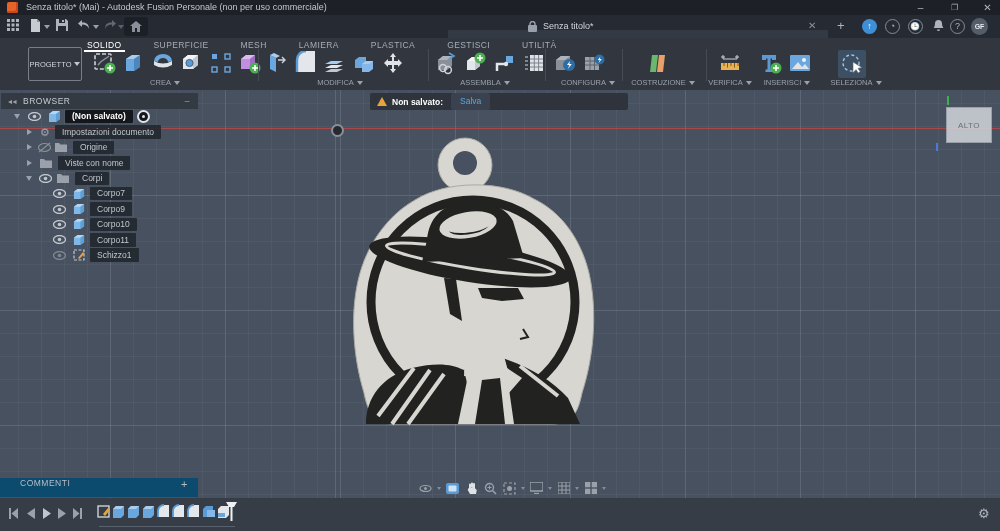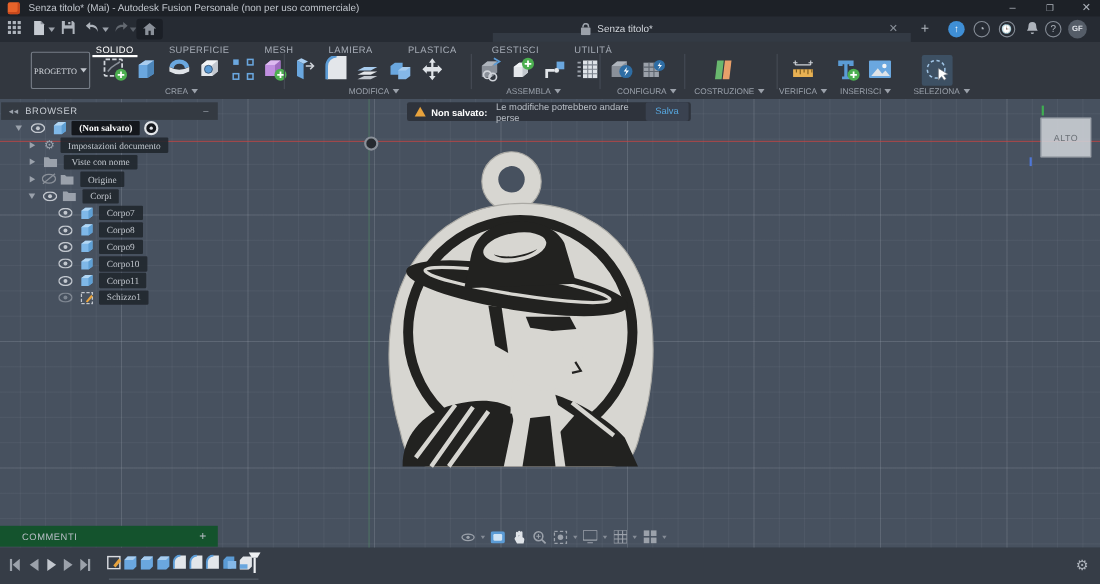--- a/index.html
+++ b/index.html
@@ -27,21 +27,21 @@
   .glob-ic{top:4px;width:15px;height:15px;border-radius:50%;text-align:center;
            font-size:9px;line-height:15px;color:#aeb4bc;}
   .avatar{left:971px;top:3px;width:17px;height:17px;border-radius:50%;background:#555d68;
           color:#e6e9ee;font-size:7px;font-weight:bold;text-align:center;line-height:17px;}
   
   .ribbon{left:0;top:38px;width:1000px;height:52px;background:#32373f;border-bottom:1px solid #23272e;}
   .rtabs{left:84px;top:1px;height:13px;display:flex;gap:26px;}
   .rtab{font-size:8.5px;letter-spacing:.4px;color:#a6acb6;padding:1px 3px;white-space:nowrap;}
   .rtab.active{color:#fff;border-bottom:2px solid #fff;}
   .proj-btn{left:28px;top:9px;width:52px;height:32px;border:1px solid #777e88;border-radius:2px;
-            font-size:7.5px;color:#d2d6dc;display:flex;align-items:center;justify-content:center;gap:3px;font-family:Liberation Serif, serif;}
+            font-size:7.5px;color:#d2d6dc;display:flex;align-items:center;justify-content:center;gap:3px;}
   .tgroup{top:12px;display:flex;gap:3px;}
   .ticon{width:26px;height:26px;display:flex;align-items:center;justify-content:center;}
   .glabel{top:40px;font-size:7.5px;color:#9aa1ab;display:flex;align-items:center;gap:3px;
           justify-content:center;white-space:nowrap;}
   .gdiv{top:11px;width:1px;height:32px;background:#454b55;}
   .sel-hl{background:#3d5063;border-radius:2px;}
   
   .canvas{left:0;top:90px;width:1000px;height:408px;background:#47515f;
     background-image:
       linear-gradient(rgba(225,232,240,.10) 1px,transparent 1px),
@@ -65,33 +65,33 @@
   .warn-tri{width:0;height:0;margin:0 5px 0 7px;border-left:5px solid transparent;
             border-right:5px solid transparent;border-bottom:9px solid #e8a33d;}
   .warn-title{color:#fff;font-weight:bold;margin-right:8px;}
   .warn-msg{color:#b9bfc7;flex:1;}
   .warn-act{background:#3a4250;color:#57a8e0;padding:2px 9px;height:13px;line-height:13px;
             border-radius:2px;margin-right:2px;}
   
   .bpanel{left:1px;top:93px;width:197px;}
   .bheader{height:16px;background:#343a42;display:flex;align-items:center;font-size:8.5px;
            color:#c6cbd2;letter-spacing:.5px;}
-  .brow{position:relative;height:15.4px;display:flex;align-items:center;font-size:8.5px;font-family:Liberation Serif, serif;}
+  .brow{position:relative;height:15.4px;display:flex;align-items:center;font-size:8.5px;}
   .pill{background:rgba(32,37,44,.88);color:#c2c7ce;padding:1.5px 7px 2px;border-radius:1px;white-space:nowrap;}
   .pill.rootp{background:#14171c;color:#fff;font-weight:bold;}
   .chev{width:0;height:0;display:inline-block;}
   .chev.r{border-top:3.5px solid transparent;border-bottom:3.5px solid transparent;border-left:5px solid #9aa1ab;}
   .chev.d{border-left:3.5px solid transparent;border-right:3.5px solid transparent;border-top:5px solid #9aa1ab;}
   .radio{width:9px;height:9px;border:2px solid #e2e5e9;border-radius:50%;background:#14171c;
          display:inline-flex;align-items:center;justify-content:center;margin-left:4px;}
   .radio i{width:3px;height:3px;border-radius:50%;background:#e2e5e9;}
   .ml{display:inline-block;}
   
-  .comments{left:0;top:478px;width:198px;height:19px;background:#14532d;display:flex;
-            align-items:center;font-size:8.5px;color:#b9bec6;letter-spacing:.5px;}
+  .comments{left:0;top:478px;width:198px;height:19px;background:#0c4a6e;display:flex;
+            font-size:8.5px;color:#b9bec6;letter-spacing:.5px;}
   .bottombar{left:0;top:498px;width:1000px;height:33px;background:#363d47;}
   .pbtn{top:9px;height:13px;display:flex;align-items:center;}
   .tl-track{left:99px;top:28px;width:136px;height:1px;background:#59616d;}
   .tl-item{top:6px;width:13px;height:16px;}
   .tl-marker{left:226px;top:4px;}
   .gearbtn{left:978px;top:8px;font-size:13px;color:#aeb4bc;}
   
   .navbar{left:418px;top:479px;height:18px;display:flex;align-items:center;gap:4px;}
   .nav-ic{width:15px;height:15px;display:flex;align-items:center;justify-content:center;}
   .scaret{width:0;height:0;border-left:2.5px solid transparent;border-right:2.5px solid transparent;
@@ -467,21 +467,20 @@
     </svg>
 
     <div class="abs tick-g" style="top:6px"></div>
     <div class="abs viewcube" style="top:17px">ALTO</div>
     <div class="abs tick-b" style="top:53px"></div>
   </div>
 
   <div class="abs warnbar">
     <span class="warn-tri"></span>
     <span class="warn-title">Non salvato:</span>
-    <span class="warn-msg">Le modifiche potrebbero andare perse</span>
     <span class="warn-act">Salva</span>
   </div>
 
   <div class="abs bpanel">
     <div class="bheader">
       <span style="margin:0 6px 0 7px;color:#9aa1ab;font-size:8px">◂◂</span>
       <span style="flex:1">BROWSER</span>
       <span style="margin-right:8px;color:#9aa1ab">–</span>
     </div>
 
@@ -511,42 +510,42 @@
         <span class="chev r"></span>
       <span class="ml" style="width:8px"></span>
       <span style="color:#9aa1ab;font-size:11px;line-height:10px">⚙</span>
       <span class="ml" style="width:5px"></span>
       <span class="pill">Impostazioni documento</span>
     </div>
 
     <div class="brow">
       <span class="ml" style="width:26px"></span>
         <span class="chev r"></span>
-      <span class="ml" style="width:8px"></span>
-      <svg width="12" height="10" viewBox="0 0 12 10">
-          <path d="M0 1 h4 l1.5 1.5 H12 V10 H0 z" fill="#9aa1ab"></path>
-        </svg>
-      <span class="ml" style="width:6px"></span>
-      <span class="pill">Viste con nome</span>
-    </div>
-
-    <div class="brow">
-      <span class="ml" style="width:26px"></span>
-        <span class="chev r"></span>
       <span class="ml" style="width:6px"></span>
       <svg width="13" height="11" viewBox="0 0 13 11">
           <ellipse cx="6.5" cy="5.5" rx="6" ry="4" fill="none" stroke="#8a9099" stroke-width="1.2"></ellipse>
           <path d="M1 10 L 12 1" stroke="#8a9099" stroke-width="1.2"></path>
         </svg>
       <span class="ml" style="width:4px"></span>
       <svg width="12" height="10" viewBox="0 0 12 10">
           <path d="M0 1 h4 l1.5 1.5 H12 V10 H0 z" fill="#9aa1ab"></path>
         </svg>
       <span class="ml" style="width:6px"></span>
       <span class="pill">Origine</span>
+    </div>
+
+    <div class="brow">
+      <span class="ml" style="width:26px"></span>
+        <span class="chev r"></span>
+      <span class="ml" style="width:8px"></span>
+      <svg width="12" height="10" viewBox="0 0 12 10">
+          <path d="M0 1 h4 l1.5 1.5 H12 V10 H0 z" fill="#9aa1ab"></path>
+        </svg>
+      <span class="ml" style="width:6px"></span>
+      <span class="pill">Viste con nome</span>
     </div>
 
     <div class="brow">
       <span class="ml" style="width:25px"></span>
         <span class="chev d"></span>
       <span class="ml" style="width:7px"></span>
       <svg width="13" height="9" viewBox="0 0 13 9">
           <ellipse cx="6.5" cy="4.5" rx="6" ry="4" fill="none" stroke="#c2c7ce" stroke-width="1.3"></ellipse>
           <circle cx="6.5" cy="4.5" r="1.8" fill="#c2c7ce"></circle>
         </svg>
@@ -565,35 +564,20 @@
           <circle cx="6.5" cy="4.5" r="1.8" fill="#c2c7ce"></circle>
         </svg>
         <span class="ml" style="width:7px"></span>
         <svg width="12" height="12" viewBox="0 0 13 13">
           <path d="M1 4 l4-3 h7 v8 l-4 3 H1 z" fill="#7fb8e8"></path>
           <path d="M5 1 h7 l-4 3 H1 z" fill="#b3d7f4"></path>
           <path d="M12 1 v8 l-4 3 V4 z" fill="#5e9fd4"></path>
         </svg>
         <span class="ml" style="width:5px"></span>
         <span class="pill">Corpo7</span>
-      </div>
-    <div class="brow">
-        <span class="ml" style="width:52px"></span>
-        <svg width="13" height="9" viewBox="0 0 13 9">
-          <ellipse cx="6.5" cy="4.5" rx="6" ry="4" fill="none" stroke="#c2c7ce" stroke-width="1.3"></ellipse>
-          <circle cx="6.5" cy="4.5" r="1.8" fill="#c2c7ce"></circle>
-        </svg>
-        <span class="ml" style="width:7px"></span>
-        <svg width="12" height="12" viewBox="0 0 13 13">
-          <path d="M1 4 l4-3 h7 v8 l-4 3 H1 z" fill="#7fb8e8"></path>
-          <path d="M5 1 h7 l-4 3 H1 z" fill="#b3d7f4"></path>
-          <path d="M12 1 v8 l-4 3 V4 z" fill="#5e9fd4"></path>
-        </svg>
-        <span class="ml" style="width:5px"></span>
-        <span class="pill">Corpo8</span>
       </div>
     <div class="brow">
         <span class="ml" style="width:52px"></span>
         <svg width="13" height="9" viewBox="0 0 13 9">
           <ellipse cx="6.5" cy="4.5" rx="6" ry="4" fill="none" stroke="#c2c7ce" stroke-width="1.3"></ellipse>
           <circle cx="6.5" cy="4.5" r="1.8" fill="#c2c7ce"></circle>
         </svg>
         <span class="ml" style="width:7px"></span>
         <svg width="12" height="12" viewBox="0 0 13 13">
           <path d="M1 4 l4-3 h7 v8 l-4 3 H1 z" fill="#7fb8e8"></path>

